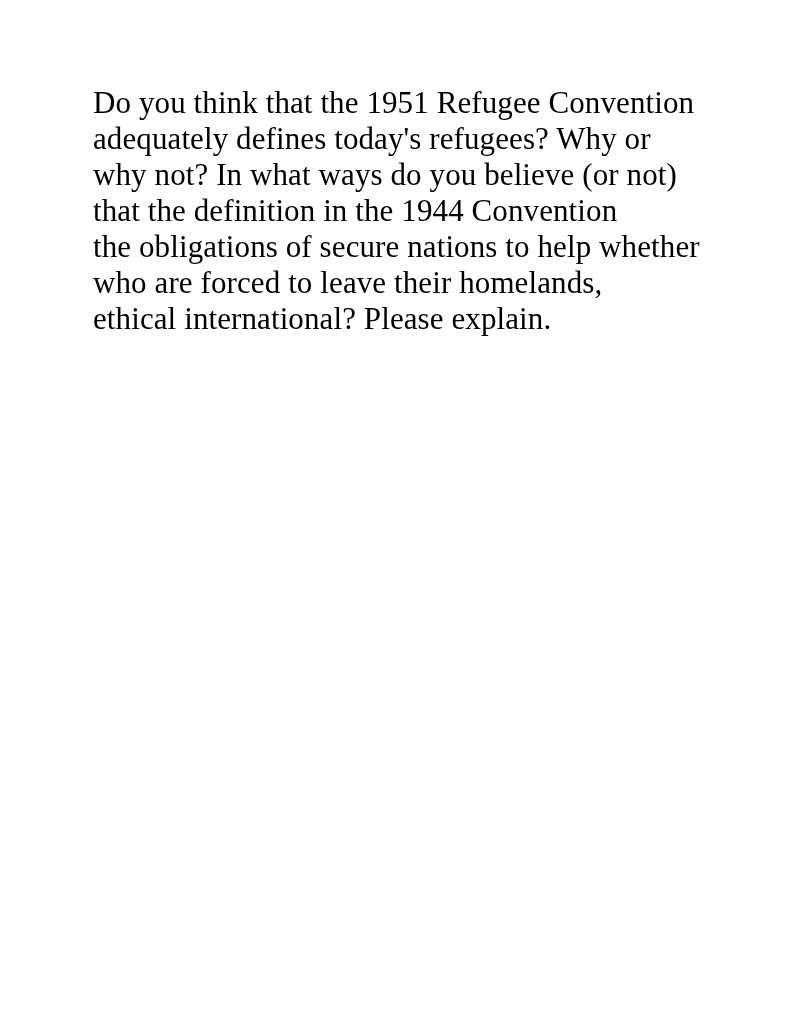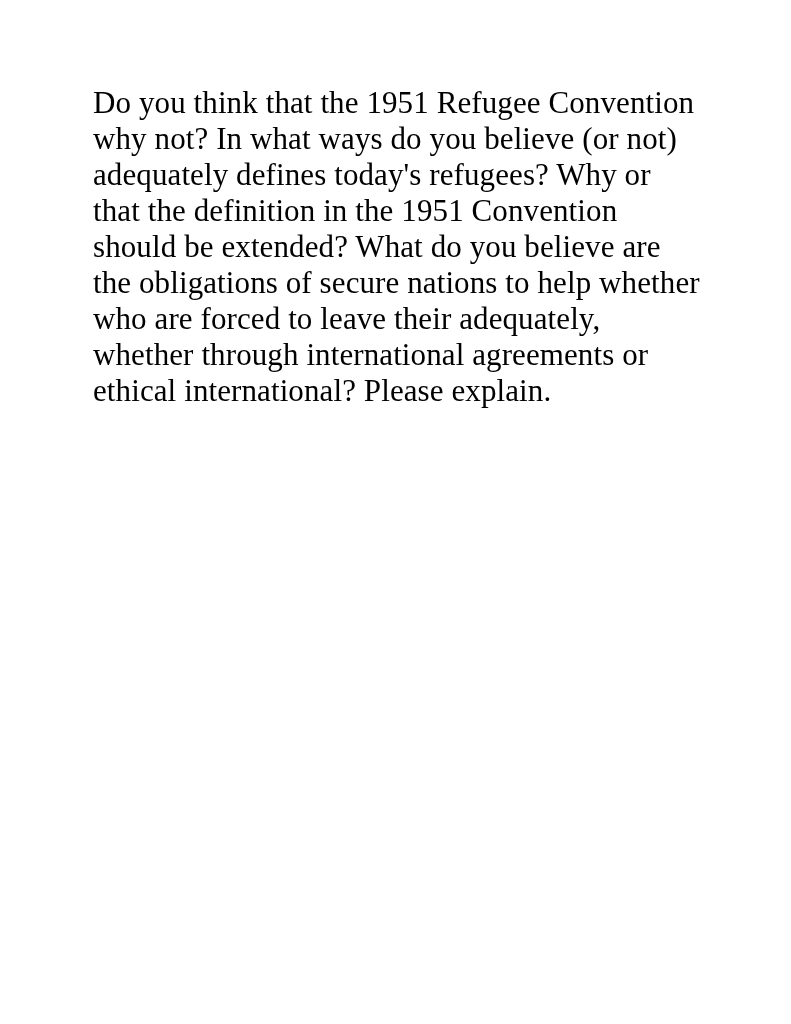--- a/index.html
+++ b/index.html
@@ -28,22 +28,20 @@
     white-space: nowrap;
     letter-spacing: 0.1px;
   }
 </style>
 </head>
 <body>
 
 <div class="page">
   <div class="text-block">
     <div class="text-line">Do you think that the 1951 Refugee Convention</div>
+    <div class="text-line">adequately defines today's refugees? Why or</div>
     <div class="text-line">why not? In what ways do you believe (or not)</div>
-    <div class="text-line">adequately defines today's refugees? Why or</div>
-    <div class="text-line">that the definition in the 1951 Convention</div>
-    <div class="text-line">should be extended? What do you believe are</div>
+    <div class="text-line">that the definition in the 1944 Convention</div>
     <div class="text-line">the obligations of secure nations to help whether</div>
-    <div class="text-line">who are forced to leave their adequately,</div>
-    <div class="text-line">whether through international agreements or</div>
+    <div class="text-line">who are forced to leave their homelands,</div>
     <div class="text-line">ethical international? Please explain.</div>
   </div>
 </div>
 
 </body></html>

